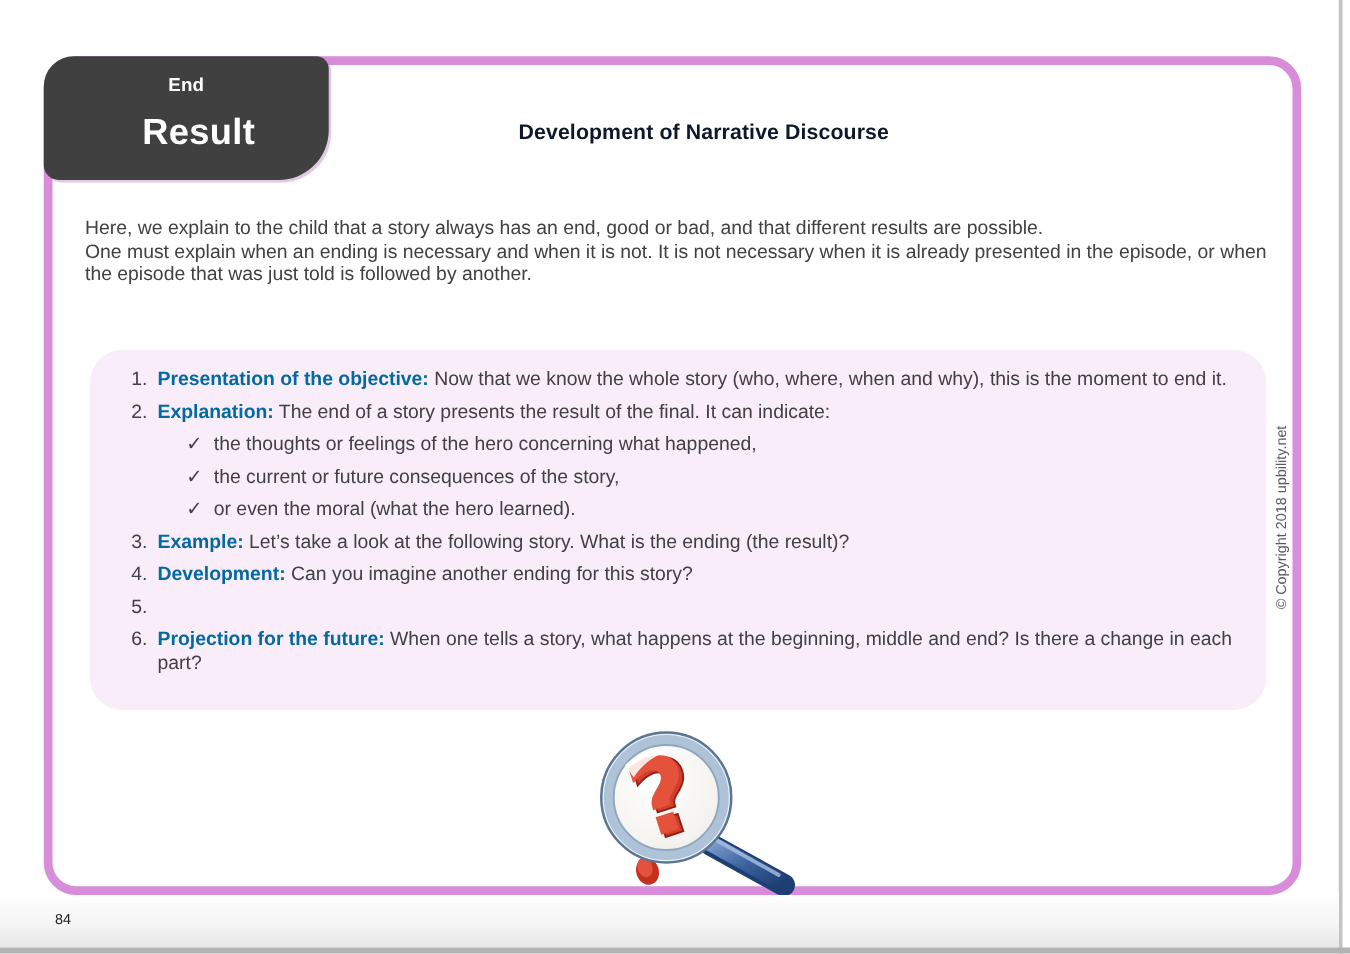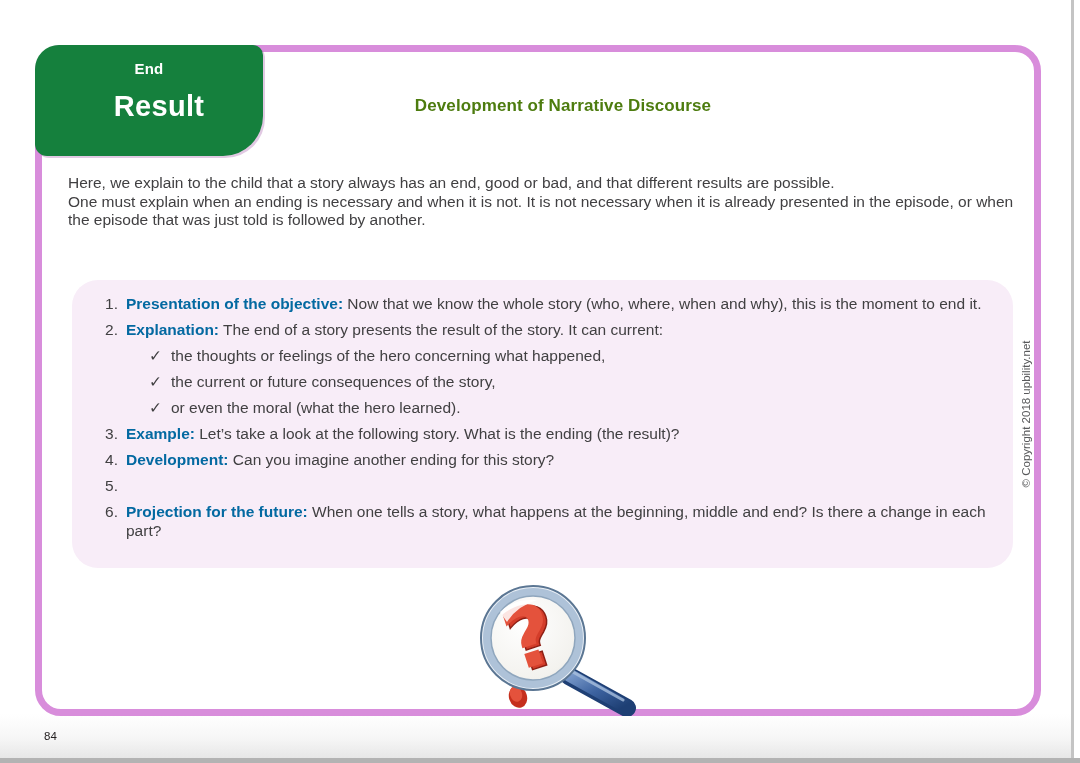--- a/index.html
+++ b/index.html
@@ -22,32 +22,32 @@
   
   .card {
     position:absolute; left:35px; top:45px; width:1006px; height:671px;
     background:#ffffff;
     border:7px solid #d88ddb;
     border-radius:26px;
   }
 
   
   .tab {
-    position:absolute; left:35px; top:45px; width:228px; height:111px;
-    background:#15803d;
+    position:absolute; left:35px; top:45px; width:228px; height:99px;
+    background:#404040;
     border-radius:24px 10px 40px 12px;
     text-align:center; color:#ffffff;
     box-shadow:2px 2px 0 rgba(170,100,175,0.35);
   }
   .tab .tab-top  { margin-top:15px; font-size:15px; font-weight:bold; letter-spacing:0.2px; }
   .tab .tab-main { margin-top:13px; font-size:29px; font-weight:bold; letter-spacing:0.3px;margin-left:20px; }
 
   .page-title {
     position:absolute; left:263px; top:96px; width:600px;
-    text-align:center; font-size:17px; font-weight:bold; color:#4d7c0f;
+    text-align:center; font-size:17px; font-weight:bold; color:#0f172a;
     letter-spacing:0.1px;
   }
 
   
   .intro {
     position:absolute; left:68px; top:174px; width:948px;
     font-size:15.5px; line-height:18.7px; color:#414042;
   }
 
   
@@ -99,21 +99,21 @@
 
   <div class="panel">
 
     <div class="step">
       <span class="num">1.</span>
       <span class="txt"><b>Presentation of the objective:</b> <span>Now that we know the whole story (who, where, when and why), this is the moment to end it.</span></span>
     </div>
 
     <div class="step">
       <span class="num">2.</span>
-      <span class="txt"><b>Explanation:</b> <span>The end of a story presents the result of the story. It can current:</span></span>
+      <span class="txt"><b>Explanation:</b> <span>The end of a story presents the result of the final. It can indicate:</span></span>
     </div>
 
     <div class="sub">
       <span class="check">✓</span>
       <span>the thoughts or feelings of the hero concerning what happened,</span>
     </div>
     <div class="sub">
       <span class="check">✓</span>
       <span>the current or future consequences of the story,</span>
     </div>

